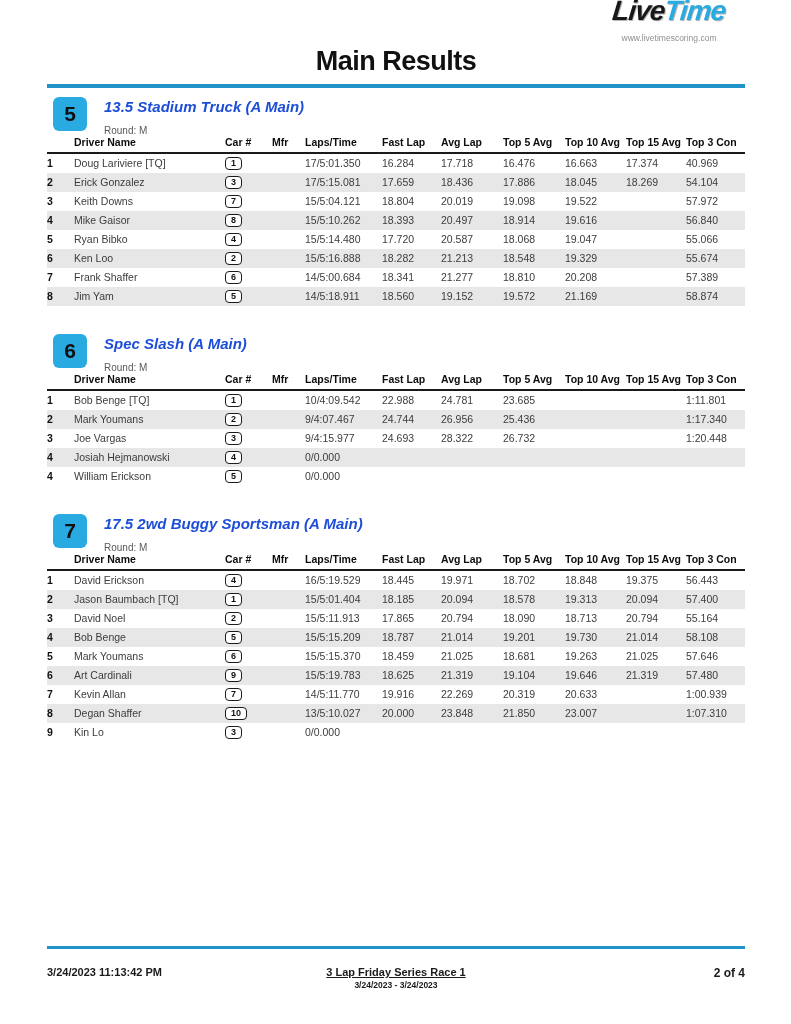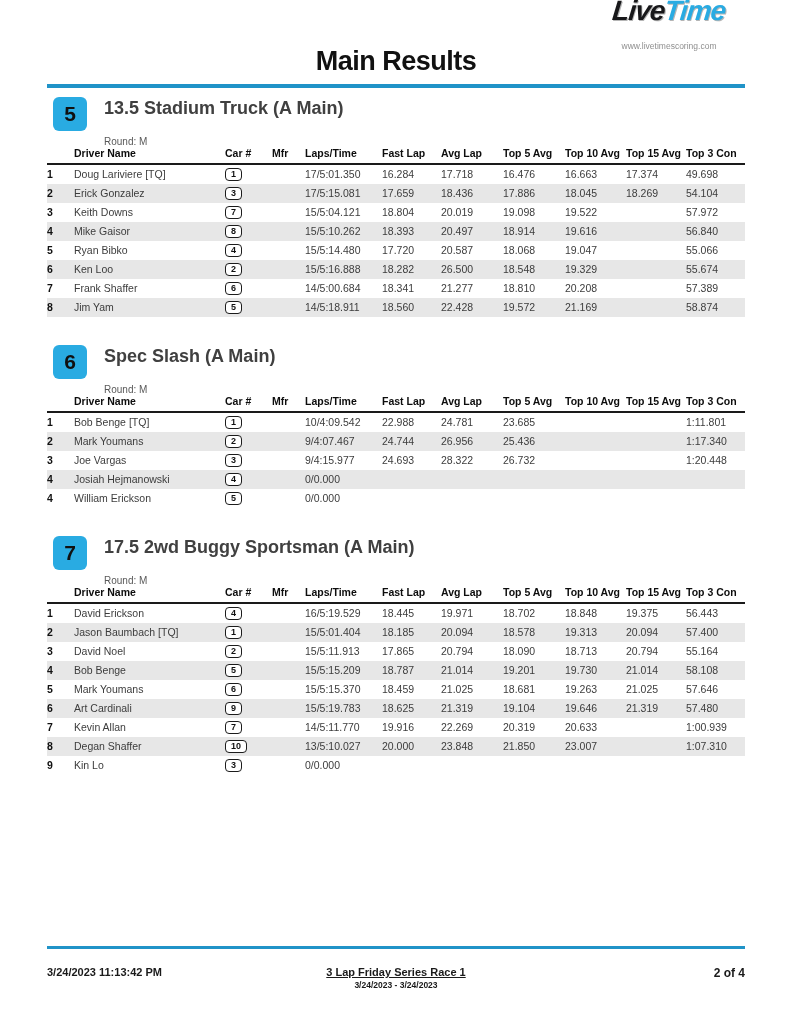--- a/index.html
+++ b/index.html
@@ -8,31 +8,31 @@
   .page { position:relative; width:791px; height:1024px; background:#fff; overflow:hidden; }
   .content { padding:0 46px 0 47px; }
 
   
   header { position:relative; padding-top:46px; }
   h1.title { text-align:center; font-size:27px; font-weight:bold; letter-spacing:-0.5px; color:#111; }
   .logo { position:absolute; right:0; top:-4px; width:152px; text-align:center; }
   .logo-mark { font-size:28px; font-weight:bold; font-style:italic; transform:skewX(-6deg); line-height:1.05; letter-spacing:-1px; white-space:nowrap; }
   .logo-live { color:#18181a; text-shadow:1px 1px 0 #b5b5b5; }
   .logo-time { color:var(--accent); text-shadow:1px 1px 0 #b5b5b5; }
-  .logo-url { font-size:8.5px; color:#8f8f8f; margin-top:16px; }
+  .logo-url { font-size:8.5px; color:#8f8f8f; margin-top:8px; }
   .rule { height:4px; background:var(--rule); margin-top:7px; }
 
   
   .race-section { margin-top:28px; }
   .race-section:first-child { margin-top:9px; }
   .sec-head { display:flex; gap:17px; align-items:flex-start; margin-left:6px; }
   .badge { width:34px; height:34px; border-radius:6px; background:var(--accent); color:#101010;
            font-size:21px; font-weight:bold; display:flex; align-items:center; justify-content:center; }
-  .sec-title { font-size:18px; font-weight:bold; color:#404040; margin-top:1px; }
-  .sec-round { font-size:10px; color:#595959; margin-top:17px; }
+  .sec-title { font-size:15px; font-weight:bold; color:#1d4ed8; margin-top:1px;font-style:italic; }
+  .sec-round { font-size:10px; color:#595959; margin-top:10px; }
 
   .grid { display:grid; grid-template-columns:27px 151px 47px 33px 77px 59px 62px 62px 61px 60px 59px; }
   .thead { margin-top:0; border-bottom:2px solid #1a1a1a; }
   .thead > div { font-size:10.5px; font-weight:bold; color:#0d0d0d; padding-bottom:4px; white-space:nowrap; }
   .row > div { font-size:10.5px; color:#3c3c3c; height:19px; line-height:19px; white-space:nowrap; overflow:hidden; }
   .row:nth-child(even) { background:var(--stripe); }
   .c-pos { font-weight:bold; color:#111 !important; }
   .c-car { text-align:left; }
   .car-badge { display:inline-block; min-width:13px; padding:0 5px; border:1.5px solid #1c1c1c; border-radius:4px;
                background:#fff; font-size:9px; font-weight:bold; color:#111; line-height:11px; vertical-align:1px; }
@@ -87,21 +87,21 @@
               <div class="c-pos">1</div>
               <div class="c-driver">Doug Lariviere [TQ]</div>
               <div class="c-car"><span class="car-badge">1</span></div>
               <div class="c-mfr"></div>
               <div class="c-laps">17/5:01.350</div>
               <div class="c-fast">16.284</div>
               <div class="c-avg">17.718</div>
               <div class="c-top5">16.476</div>
               <div class="c-top10">16.663</div>
               <div class="c-top15">17.374</div>
-              <div class="c-top3con">49.698</div>
+              <div class="c-top3con">40.969</div>
             </div>
             <div class="grid row">
               <div class="c-pos">2</div>
               <div class="c-driver">Erick Gonzalez</div>
               <div class="c-car"><span class="car-badge">3</span></div>
               <div class="c-mfr"></div>
               <div class="c-laps">17/5:15.081</div>
               <div class="c-fast">17.659</div>
               <div class="c-avg">18.436</div>
               <div class="c-top5">17.886</div>
@@ -148,21 +148,21 @@
               <div class="c-top15"></div>
               <div class="c-top3con">55.066</div>
             </div>
             <div class="grid row">
               <div class="c-pos">6</div>
               <div class="c-driver">Ken Loo</div>
               <div class="c-car"><span class="car-badge">2</span></div>
               <div class="c-mfr"></div>
               <div class="c-laps">15/5:16.888</div>
               <div class="c-fast">18.282</div>
-              <div class="c-avg">26.500</div>
+              <div class="c-avg">21.213</div>
               <div class="c-top5">18.548</div>
               <div class="c-top10">19.329</div>
               <div class="c-top15"></div>
               <div class="c-top3con">55.674</div>
             </div>
             <div class="grid row">
               <div class="c-pos">7</div>
               <div class="c-driver">Frank Shaffer</div>
               <div class="c-car"><span class="car-badge">6</span></div>
               <div class="c-mfr"></div>
@@ -174,21 +174,21 @@
               <div class="c-top15"></div>
               <div class="c-top3con">57.389</div>
             </div>
             <div class="grid row">
               <div class="c-pos">8</div>
               <div class="c-driver">Jim Yam</div>
               <div class="c-car"><span class="car-badge">5</span></div>
               <div class="c-mfr"></div>
               <div class="c-laps">14/5:18.911</div>
               <div class="c-fast">18.560</div>
-              <div class="c-avg">22.428</div>
+              <div class="c-avg">19.152</div>
               <div class="c-top5">19.572</div>
               <div class="c-top10">21.169</div>
               <div class="c-top15"></div>
               <div class="c-top3con">58.874</div>
             </div>
           </div>
   </section>
 
   <section class="race-section">
     <div class="sec-head">

